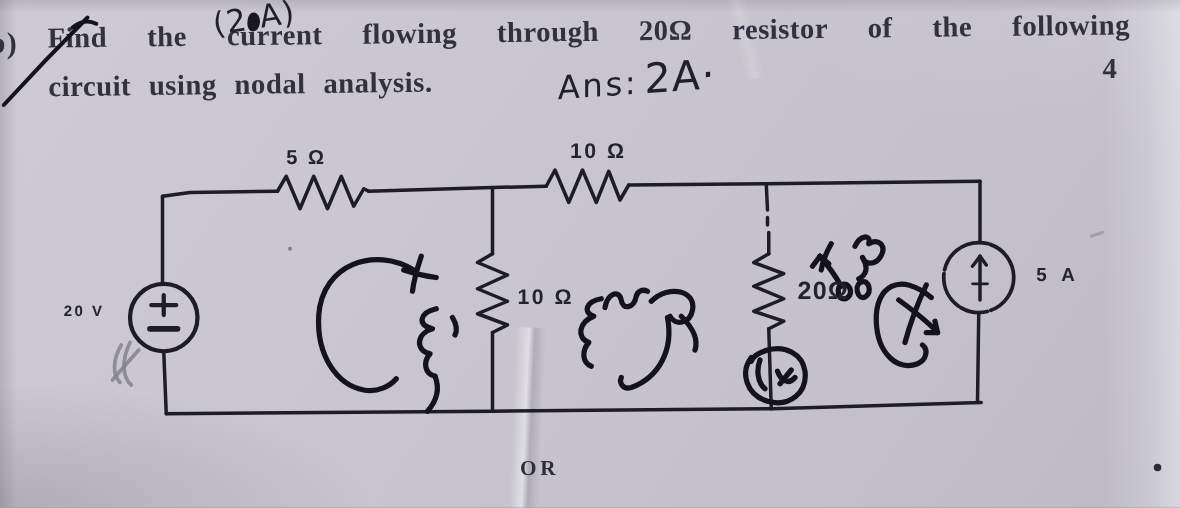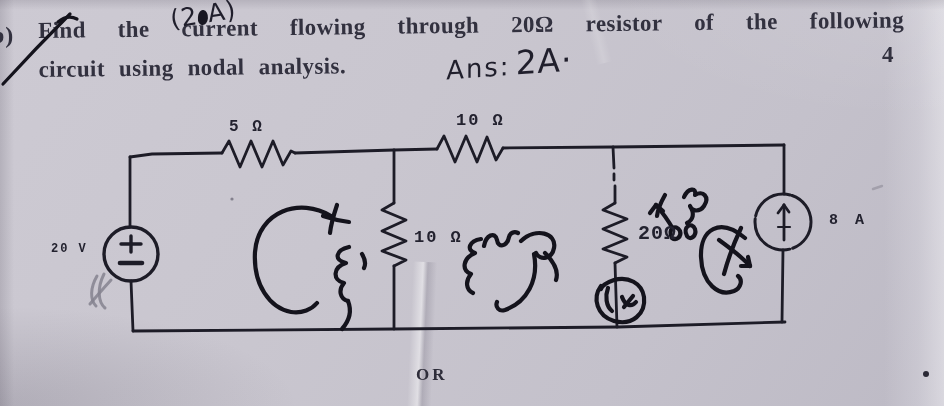--- a/index.html
+++ b/index.html
@@ -32,21 +32,21 @@
     text-align:justify;text-align-last:justify;word-spacing:6px;white-space:normal;
   }
   .qline2{font-size:23px;font-weight:700;letter-spacing:0.4px;word-spacing:8px;margin-top:13px;width:420px;}
   .marks{position:absolute;left:882px;top:42px;font-size:23px;font-weight:700;}
   .hw{font-family:"DejaVu Sans",sans-serif;color:#201f2c;}
   .pre-ann{position:absolute;left:170px;top:0px;transform:rotate(-9deg);font-size:25px;letter-spacing:1px;}
   .pre-ann .blob{display:inline-block;width:10px;height:15px;background:#181722;border-radius:50% 60% 55% 50%;transform:rotate(14deg) translateY(2px);}
   .answer{position:absolute;left:446px;top:44px;transform:rotate(-4deg) skewX(-4deg);}
   .answer .a1{font-size:26px;letter-spacing:2px;}
   .answer .a2{font-size:33px;letter-spacing:1px;}
-  .clabel{position:absolute;font-family:Liberation Mono, monospace;font-weight:700;color:#23222f;white-space:nowrap;}
+  .clabel{position:absolute;font-family:Liberation Sans, sans-serif;font-weight:700;color:#23222f;white-space:nowrap;}
   .lbl-5{left:229px;top:118px;font-size:16px;letter-spacing:2px;}
   .lbl-10t{left:456px;top:111px;font-size:17px;letter-spacing:2px;}
   .lbl-10m{left:414px;top:228px;font-size:17px;letter-spacing:2px;}
   .lbl-20{left:638px;top:222px;font-size:20px;letter-spacing:1px;}
   .lbl-20v{left:51px;top:242px;font-size:12px;letter-spacing:2px;}
   .lbl-4a{left:829px;top:212px;font-size:15px;letter-spacing:4px;}
   .or{position:absolute;left:416px;top:365px;font-size:17px;font-weight:700;letter-spacing:3px;color:#2e2d3a;}
   svg.circuit{position:absolute;left:0;top:0;pointer-events:none;}
   .wire{stroke:#1d1c27;stroke-width:2.8;fill:none;stroke-linecap:round;stroke-linejoin:round;}
   .sym{stroke:#1d1c27;stroke-width:3.4;fill:none;stroke-linecap:round;}
@@ -178,17 +178,17 @@
       <circle cx="926" cy="374" r="3" fill="#2b2a36"></circle>
       <path d="M 873,189 L 882,186" stroke="#8a8794" stroke-width="2.4" opacity="0.55" stroke-linecap="round"></path>
     </g>
   </svg>
 
   <span class="clabel lbl-5">5 Ω</span>
   <span class="clabel lbl-10t">10 Ω</span>
   <span class="clabel lbl-10m">10 Ω</span>
   <span class="clabel lbl-20">20Ω</span>
   <span class="clabel lbl-20v">20 V</span>
-  <span class="clabel lbl-4a">8 A</span>
+  <span class="clabel lbl-4a">5 A</span>
 
   <div class="or">OR</div>
 
 </div>
 
 </body></html>

